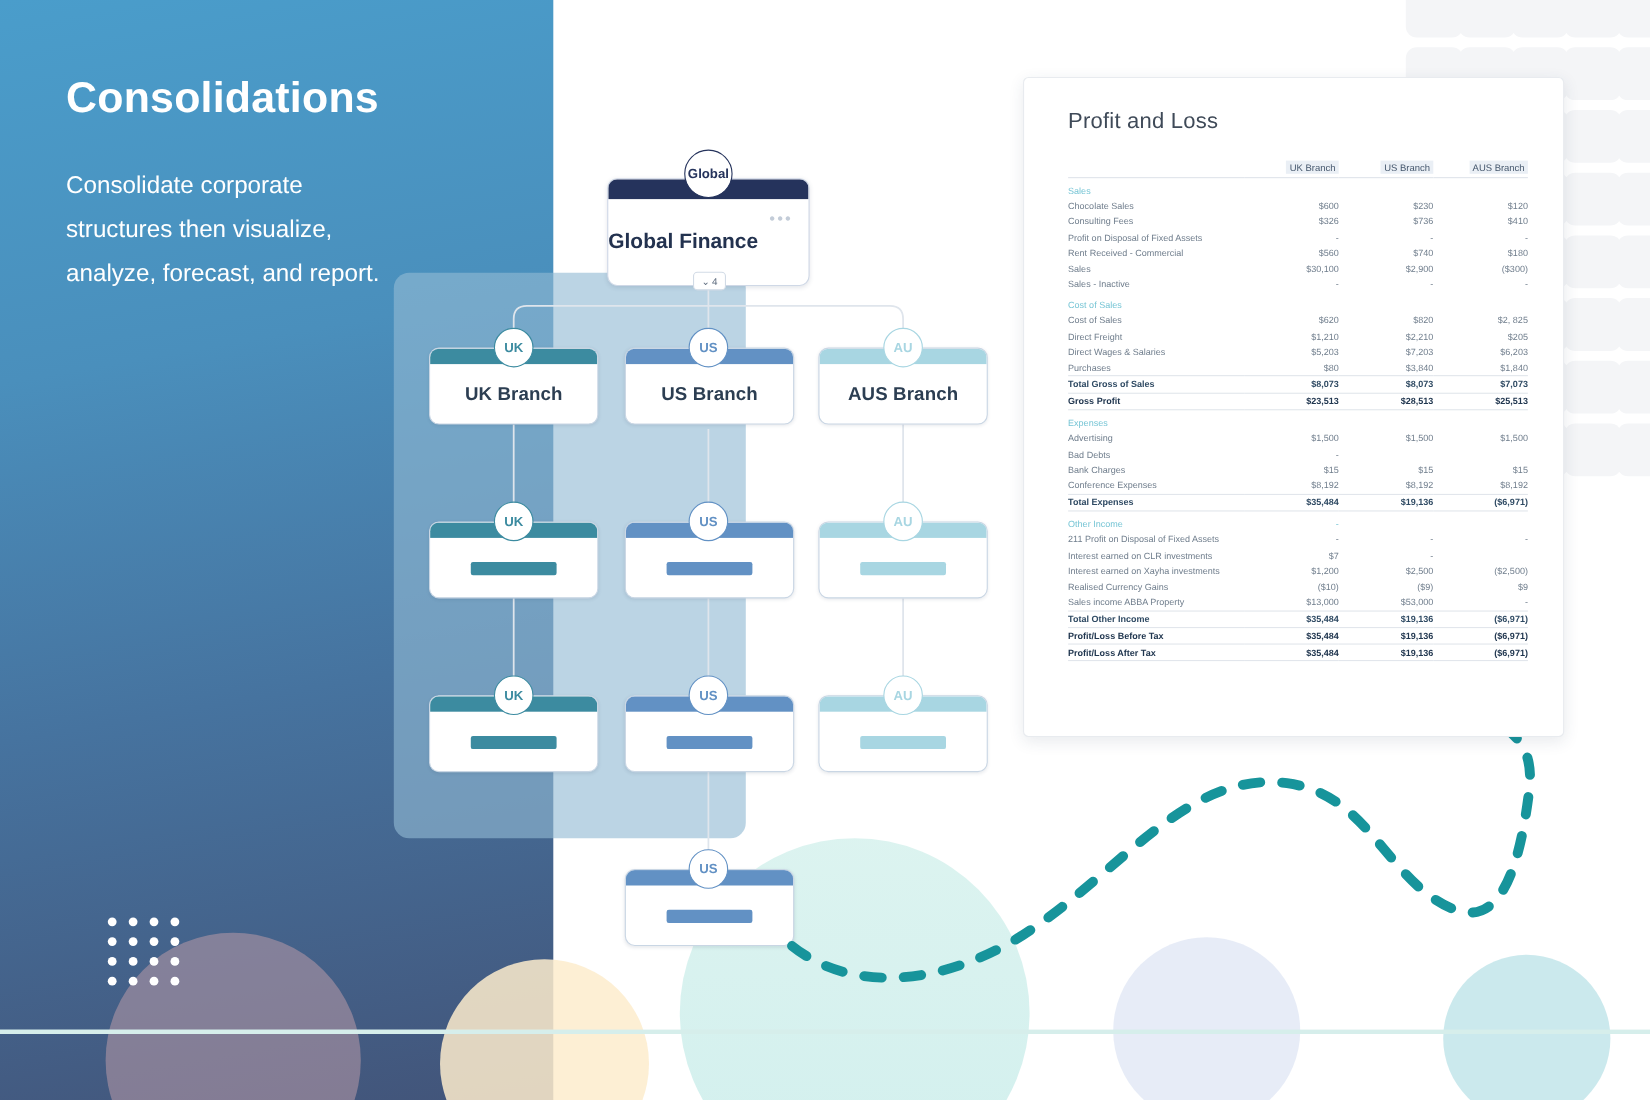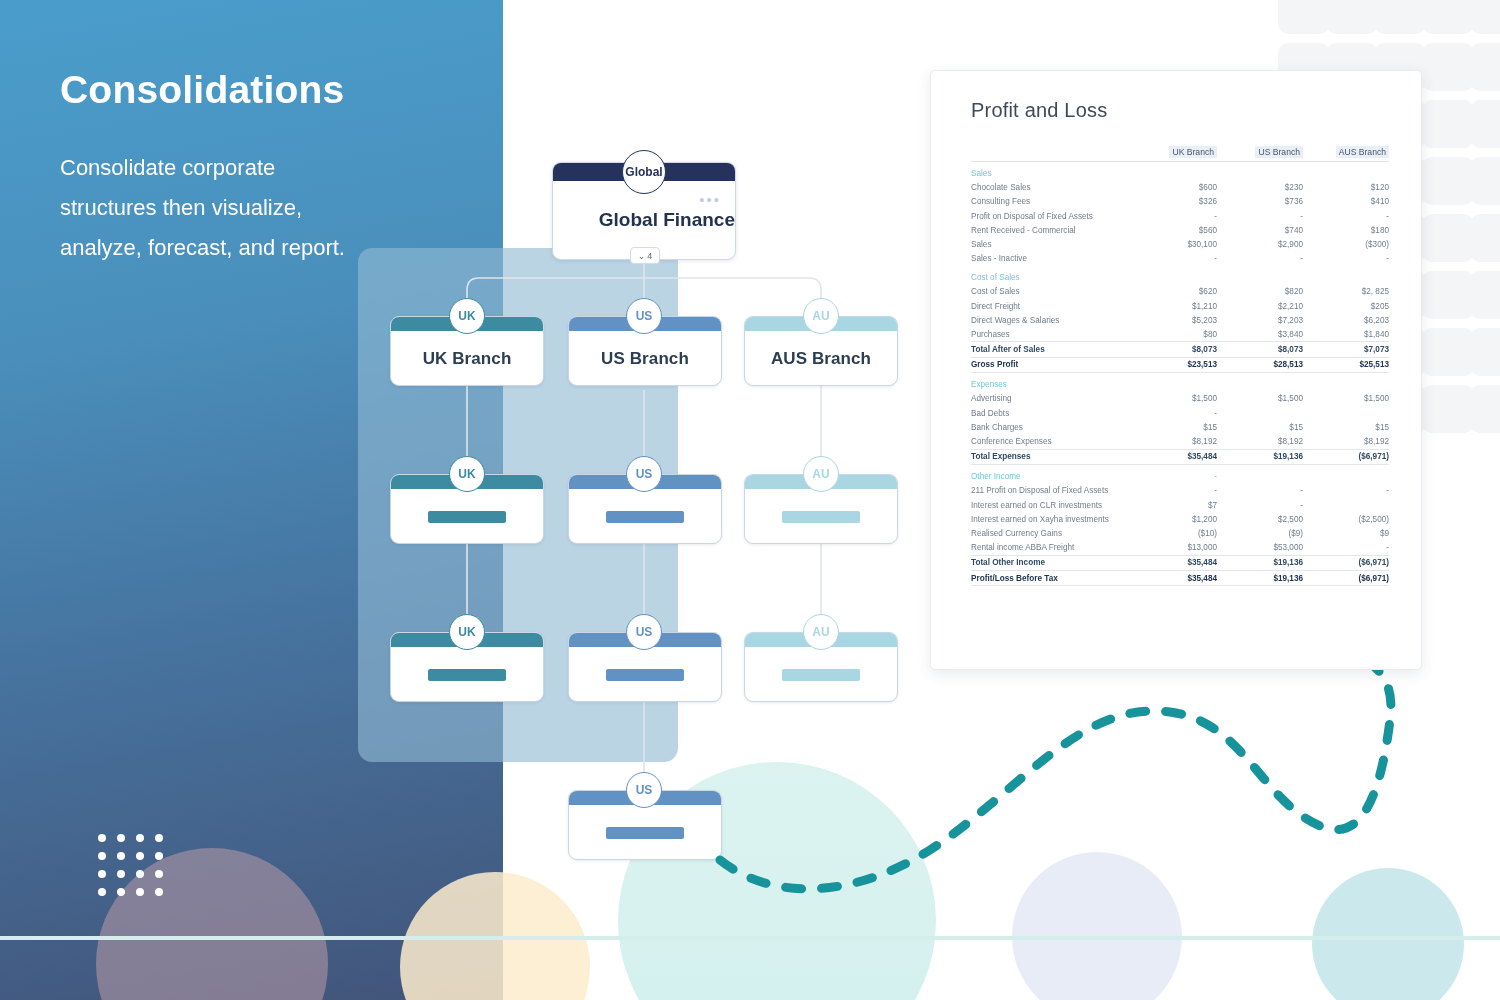--- a/index.html
+++ b/index.html
@@ -73,23 +73,23 @@
   }
 
   
   .root{
     position:absolute; left:552px; top:162px; width:184px; height:98px;
     background:#fff; border:1px solid #cfd8e6; border-radius:9px;
     box-shadow:0 1px 4px rgba(40,60,90,.12); overflow:hidden;
   }
   .root .bar{ height:18px; background:#25335c; }
   .root .dots{ position:absolute; right:14px; top:28px; color:#c3ccd8; font-size:15px; letter-spacing:2px;}
-  .root .title{ position:absolute; left:0; right:0; top:46px; text-align:right;
+  .root .title{ position:absolute; left:0; right:0; top:46px; text-align:left;
                 font-size:19px; font-weight:bold; color:#23324f;}
-  .root-badge{ left:622px; top:150px; width:44px; height:44px; color:#25335c; border-color:#25335c;}
+  .root-badge{ left:622px; top:136px; width:44px; height:44px; color:#25335c; border-color:#25335c;}
   .collapse{
     position:absolute; left:630px; top:247px; width:30px; height:17px;
     background:#fff; border:1px solid #d2dbe6; border-radius:4px;
     display:flex; align-items:center; justify-content:center; gap:2px;
     font-size:9px; color:#5d6b7e; z-index:7;
   }
 
   
   .pnl{
     position:absolute; left:930px; top:70px; width:492px; height:600px;
@@ -379,21 +379,21 @@
             <td class="num">$7,203</td>
             <td class="num">$6,203</td>
           </tr>
           <tr>
             <td class="lbl">Purchases</td>
             <td class="num">$80</td>
             <td class="num">$3,840</td>
             <td class="num">$1,840</td>
           </tr>
           <tr class="total">
-            <td class="lbl">Total After of Sales</td>
+            <td class="lbl">Total Gross of Sales</td>
             <td class="num">$8,073</td>
             <td class="num">$8,073</td>
             <td class="num">$7,073</td>
           </tr>
           <tr class="grand">
             <td class="lbl">Gross Profit</td>
             <td class="num">$23,513</td>
             <td class="num">$28,513</td>
             <td class="num">$25,513</td>
           </tr>
@@ -457,34 +457,40 @@
             <td class="num">$2,500</td>
             <td class="num">($2,500)</td>
           </tr>
           <tr>
             <td class="lbl">Realised Currency Gains</td>
             <td class="num">($10)</td>
             <td class="num">($9)</td>
             <td class="num">$9</td>
           </tr>
           <tr>
-            <td class="lbl">Rental income ABBA Freight</td>
+            <td class="lbl">Sales income ABBA Property</td>
             <td class="num">$13,000</td>
             <td class="num">$53,000</td>
             <td class="num">-</td>
           </tr>
           <tr class="total">
             <td class="lbl">Total Other Income</td>
             <td class="num">$35,484</td>
             <td class="num">$19,136</td>
             <td class="num">($6,971)</td>
           </tr>
           <tr class="grand">
             <td class="lbl">Profit/Loss Before Tax</td>
             <td class="num">$35,484</td>
             <td class="num">$19,136</td>
             <td class="num">($6,971)</td>
           </tr>
+          <tr class="grand">
+            <td class="lbl">Profit/Loss After Tax</td>
+            <td class="num">$35,484</td>
+            <td class="num">$19,136</td>
+            <td class="num">($6,971)</td>
+          </tr>
         </tbody>
     </table>
   </div>
 
 </div>
 
 </body></html>

